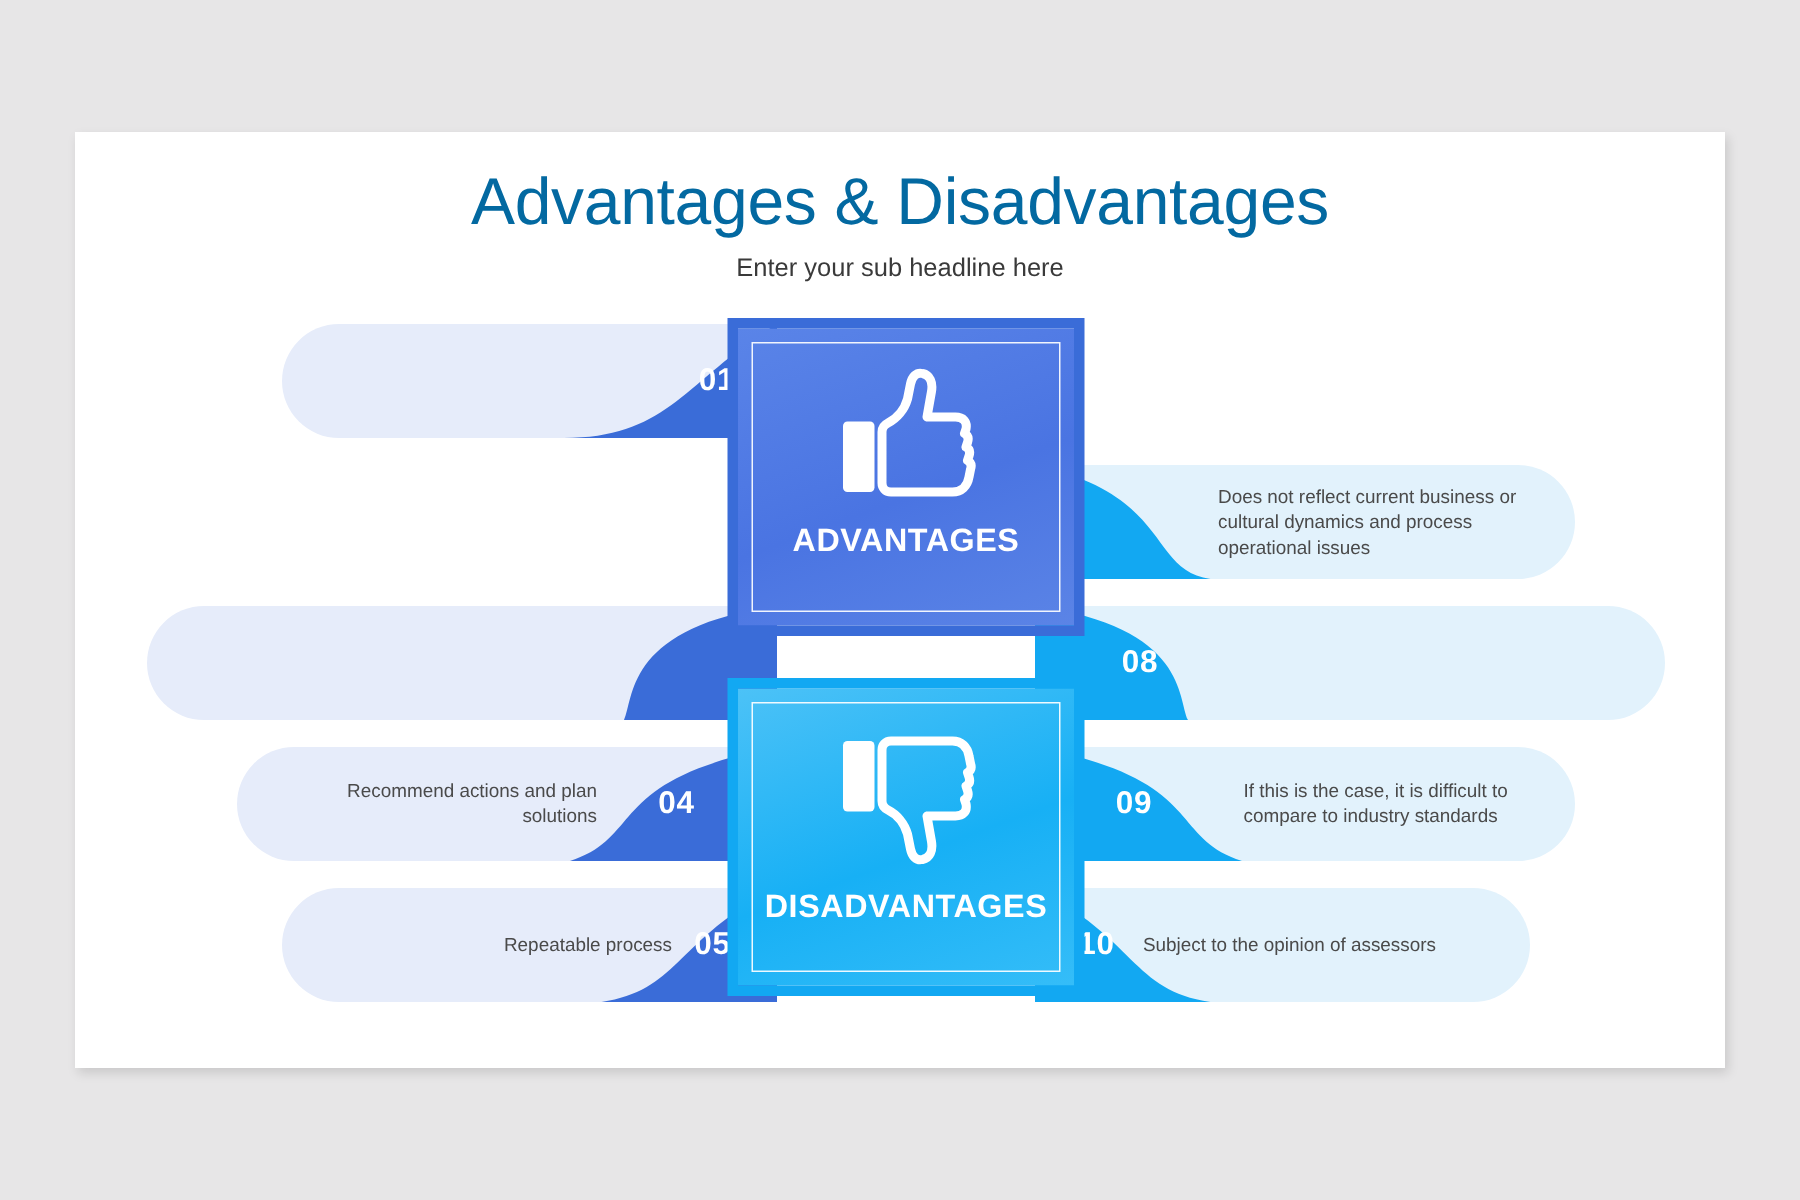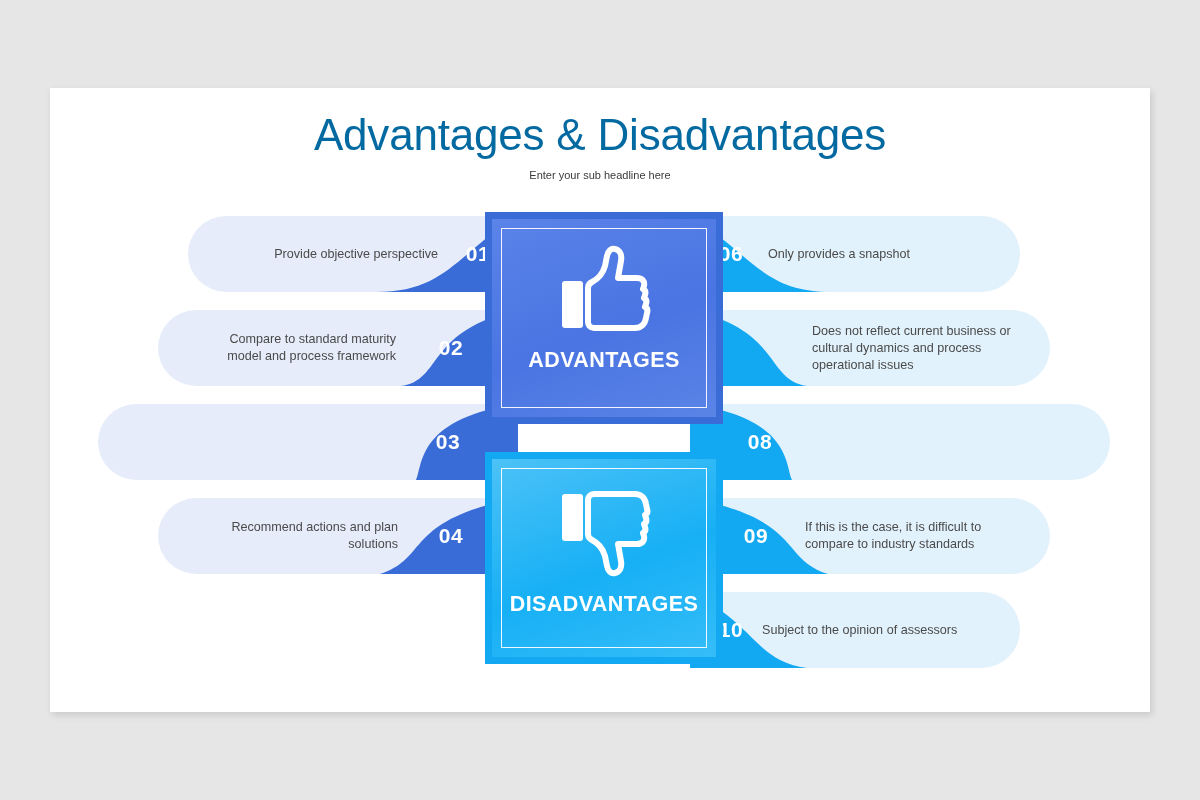--- a/index.html
+++ b/index.html
@@ -37,21 +37,21 @@
     padding-top: 22px;
     font-size: 44px;
     font-weight: normal;
     color: #0369a1;
     letter-spacing: -0.2px;
     line-height: 1.12;
   }
   #page-subtitle {
     margin: 0;
     padding-top: 10px;
-    font-size: 11px;
+    font-size: 17px;
     color: #3a3a3a;
   }
 
   
   .row {
     position: absolute;
     height: 76px;
   }
   .row svg.pill {
     position: absolute;
@@ -151,59 +151,49 @@
   <div id="header">
     <h1 id="page-title">Advantages &amp; Disadvantages</h1>
     <p id="page-subtitle">Enter your sub headline here</p>
   </div>
 
   <div class="row left" id="row-01" style="left:138px; top:128px; width:330px;">
     <svg class="pill" viewBox="0 0 330 76" preserveAspectRatio="none">
       <path d="M38,0 H330 V76 H38 A38,38 0 0 1 38,0 Z" fill="#e6ecfa"></path>
       <path d="M330,0 V76 H188 C258,76 268,38 330,0 Z" fill="#3a6cd8"></path>
     </svg>
-    <div class="txt" style="left:20px; width:230px;">Provide objective  perspective</div>
     <div class="num" style="left:265px; width:50px;">01</div>
   </div>
 
-  <div class="row left" id="row-02" style="left:108px; top:222px; width:360px;">
-    <svg class="pill" viewBox="0 0 360 76" preserveAspectRatio="none">
-      <path d="M38,0 H360 V76 H38 A38,38 0 0 1 38,0 Z" fill="#e6ecfa"></path>
-      <path d="M360,0 V76 H243 C285,70 268,20 360,0 Z" fill="#3a6cd8"></path>
-    </svg>
-    <div class="txt" style="left:38px; width:200px;">Compare to standard maturity model and process framework</div>
-    <div class="num" style="left:265px; width:56px;">02</div>
-  </div>
 
   <div class="row left" id="row-03" style="left:48px; top:316px; width:420px;">
     <svg class="pill" viewBox="0 0 420 76" preserveAspectRatio="none">
       <path d="M38,0 H420 V76 H38 A38,38 0 0 1 38,0 Z" fill="#e6ecfa"></path>
       <path d="M420,0 V76 H318 C325,62 318,14 420,0 Z" fill="#3a6cd8"></path>
     </svg>
-    <div class="num" style="left:322px; width:56px;">03</div>
   </div>
 
   <div class="row left" id="row-04" style="left:108px; top:410px; width:360px;">
     <svg class="pill" viewBox="0 0 360 76" preserveAspectRatio="none">
       <path d="M38,0 H360 V76 H38 A38,38 0 0 1 38,0 Z" fill="#e6ecfa"></path>
       <path d="M360,0 V76 H222 C272,60 245,22 360,0 Z" fill="#3a6cd8"></path>
     </svg>
     <div class="txt" style="left:30px; width:210px;">Recommend  actions and plan solutions</div>
     <div class="num" style="left:265px; width:56px;">04</div>
   </div>
 
-
-  <div class="row right" id="row-06" style="left:640px; top:128px; width:330px;">
+  <div class="row left" id="row-05" style="left:138px; top:504px; width:330px;">
     <svg class="pill" viewBox="0 0 330 76" preserveAspectRatio="none">
-      <path d="M0,0 H292 A38,38 0 0 1 292,76 H0 Z" fill="#e2f2fc"></path>
-      <path d="M0,0 V76 H142 C72,76 62,38 0,0 Z" fill="#12a8f2"></path>
-    </svg>
-    <div class="num" style="left:16px; width:50px;">06</div>
-    <div class="txt" style="left:78px; width:230px;">Only provides a snapshot</div>
-  </div>
+      <path d="M38,0 H330 V76 H38 A38,38 0 0 1 38,0 Z" fill="#e6ecfa"></path>
+      <path d="M330,0 V76 H213 C266,68 262,34 330,0 Z" fill="#3a6cd8"></path>
+    </svg>
+    <div class="txt" style="left:30px; width:230px;">Repeatable  process</div>
+    <div class="num" style="left:262px; width:50px;">05</div>
+  </div>
+
 
   <div class="row right" id="row-07" style="left:640px; top:222px; width:360px;">
     <svg class="pill" viewBox="0 0 360 76" preserveAspectRatio="none">
       <path d="M0,0 H322 A38,38 0 0 1 322,76 H0 Z" fill="#e2f2fc"></path>
       <path d="M0,0 V76 H117 C75,70 92,20 0,0 Z" fill="#12a8f2"></path>
     </svg>
     <div class="txt" style="left:122px; width:205px;">Does not reflect current business or cultural dynamics and process operational issues</div>
   </div>
 
   <div class="row right" id="row-08" style="left:640px; top:316px; width:420px;">
@@ -213,21 +203,21 @@
     </svg>
     <div class="num" style="left:42px; width:56px;">08</div>
   </div>
 
   <div class="row right" id="row-09" style="left:640px; top:410px; width:360px;">
     <svg class="pill" viewBox="0 0 360 76" preserveAspectRatio="none">
       <path d="M0,0 H322 A38,38 0 0 1 322,76 H0 Z" fill="#e2f2fc"></path>
       <path d="M0,0 V76 H138 C88,60 115,22 0,0 Z" fill="#12a8f2"></path>
     </svg>
     <div class="num" style="left:38px; width:56px;">09</div>
-    <div class="txt" style="left:115px; width:215px;">If this is the case, it is difficult to compare to industry standards</div>
+    <div class="txt" style="left:139px; width:215px;">If this is the case, it is difficult to compare to industry standards</div>
   </div>
 
   <div class="row right" id="row-10" style="left:640px; top:504px; width:330px;">
     <svg class="pill" viewBox="0 0 330 76" preserveAspectRatio="none">
       <path d="M0,0 H292 A38,38 0 0 1 292,76 H0 Z" fill="#e2f2fc"></path>
       <path d="M0,0 V76 H117 C64,68 68,34 0,0 Z" fill="#12a8f2"></path>
     </svg>
     <div class="num" style="left:16px; width:50px;">10</div>
     <div class="txt" style="left:72px; width:215px;">Subject to the opinion of assessors</div>
   </div>

